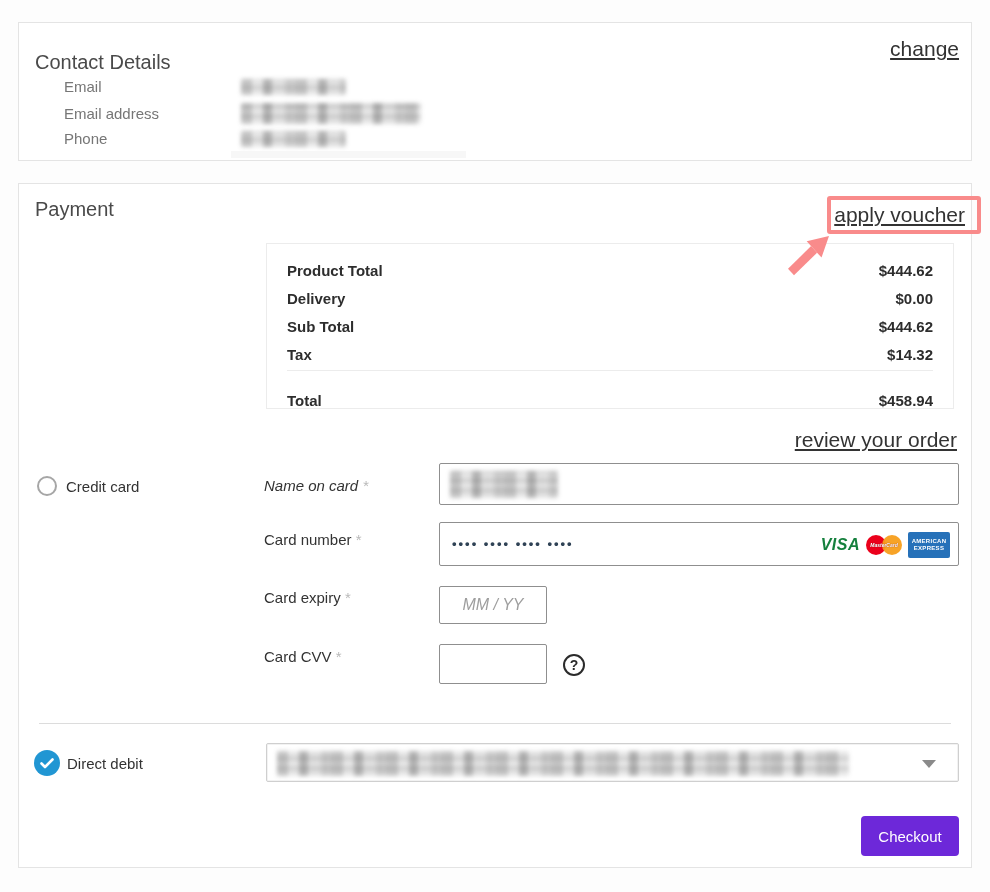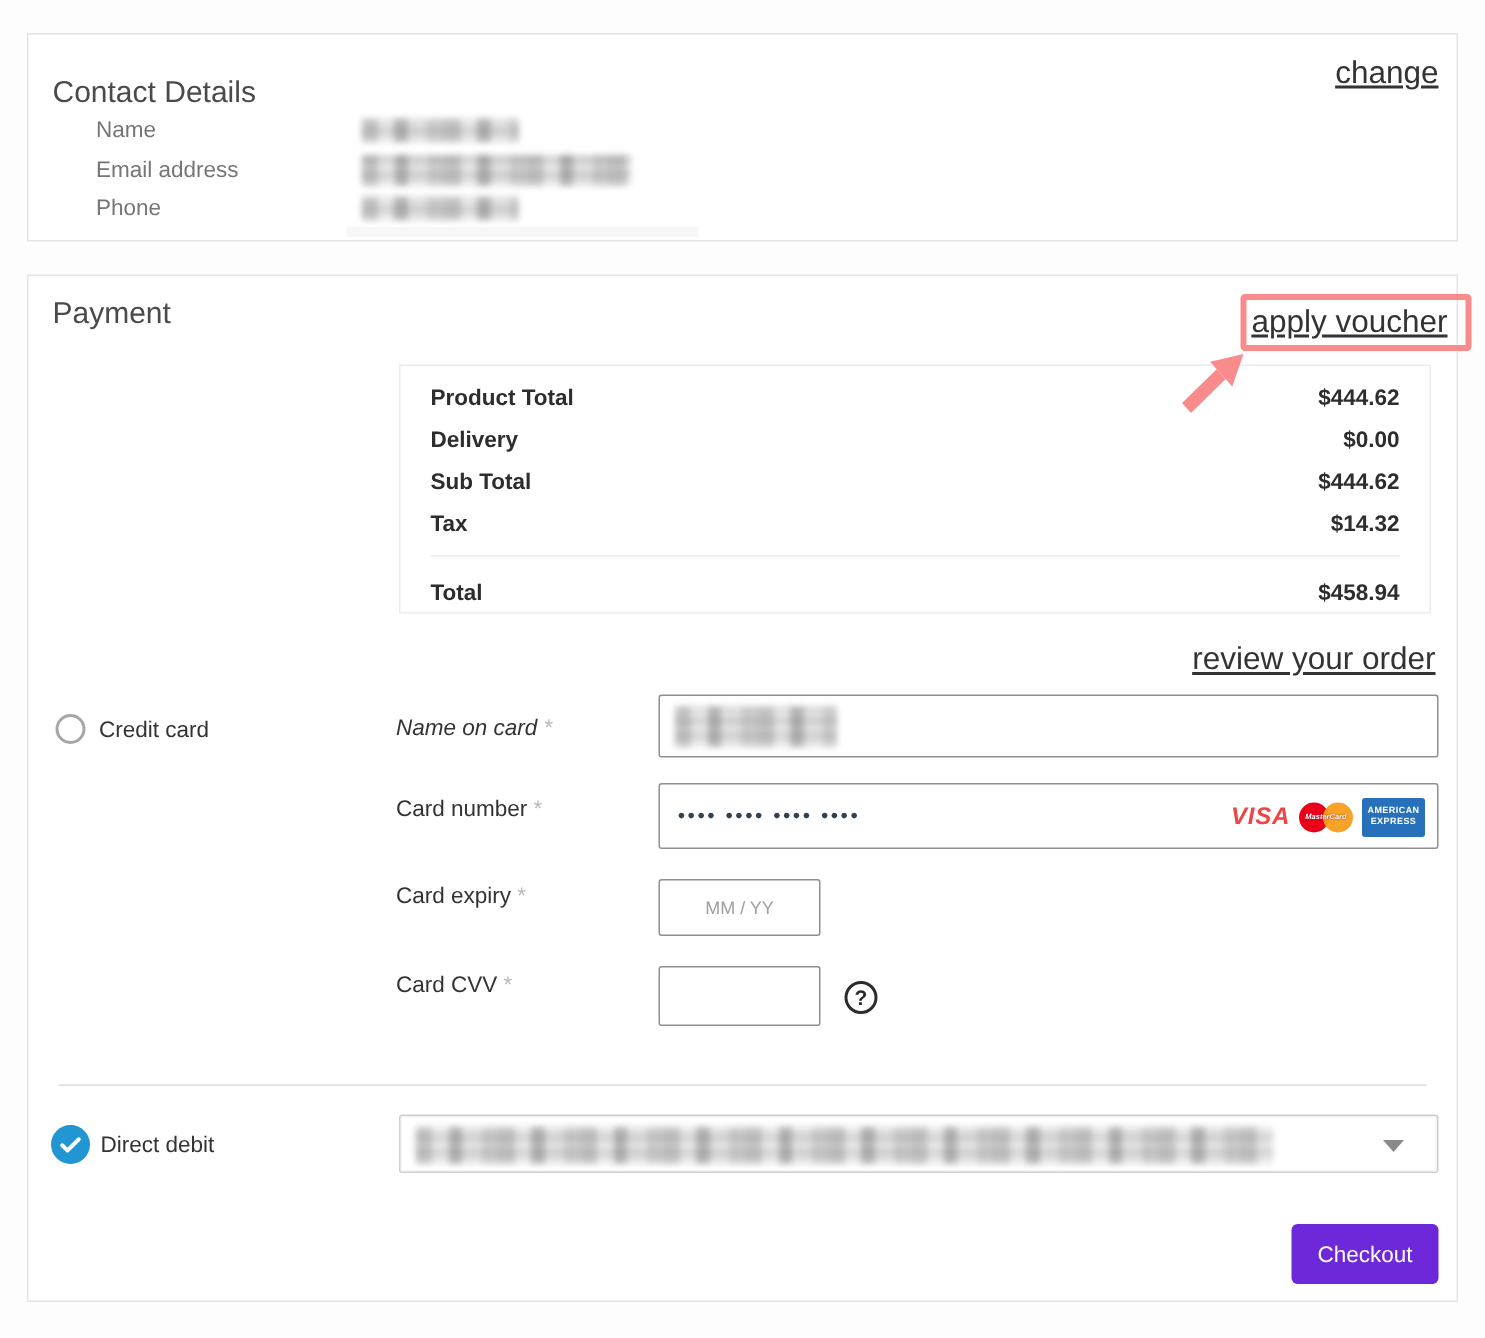--- a/index.html
+++ b/index.html
@@ -25,21 +25,21 @@
     background:
       repeating-linear-gradient(90deg, rgba(40,40,40,.22) 0 11px, rgba(40,40,40,.05) 11px 22px, rgba(40,40,40,.30) 22px 31px, rgba(40,40,40,.08) 31px 44px, rgba(40,40,40,.18) 44px 55px),
       repeating-linear-gradient(0deg, rgba(40,40,40,.06) 0 5px, rgba(40,40,40,.16) 5px 10px);
     filter:blur(2px);border-radius:2px;
   }
   
   .summary{
     position:absolute;left:247px;top:59px;width:688px;height:166px;
     border:1px solid #ececec;box-sizing:border-box;padding:7px 20px 0 20px;
   }
-  .srow{display:flex;justify-content:space-between;align-items:center;height:28px;}
+  .srow{display:flex;justify-content:space-between;align-items:flex-end;height:28px;}
   .srow .slbl,.srow .sval{font-size:15px;font-weight:700;color:#2d2d2d;}
   .total-row{border-top:1px solid #ececec;margin-top:7px;padding-top:10px;}
   
   .radio-off{
     position:absolute;width:20px;height:20px;border:2px solid #a6a6a6;
     border-radius:50%;background:#fff;box-sizing:border-box;
   }
   .radio-on{
     position:absolute;width:26px;height:26px;border-radius:50%;
     background:#2196d3;display:flex;align-items:center;justify-content:center;
@@ -49,25 +49,25 @@
   .input{
     position:absolute;background:#fff;border:1px solid #8f8f8f;
     box-sizing:border-box;border-radius:2px;
   }
   .req{color:#b9b9b9;}
   .card-dots{
     font-size:13px;font-weight:700;letter-spacing:2px;color:#2f4255;
     line-height:42px;padding-left:12px;white-space:nowrap;
   }
   .placeholder-text{
-    font-size:12px;color:#9e9e9e;text-align:center;line-height:36px;
+    font-size:16px;color:#9e9e9e;text-align:center;line-height:36px;font-style:italic;
   }
   
   .brand-icons{position:absolute;right:8px;top:0;height:44px;display:flex;align-items:center;gap:6px;}
-  .visa-txt{font-size:16px;font-weight:800;font-style:italic;color:#ef4444;letter-spacing:.5px;}
+  .visa-txt{font-size:16px;font-weight:800;font-style:italic;color:#15803d;letter-spacing:.5px;}
   .mc{position:relative;width:36px;height:24px;}
   .mc .c1{position:absolute;left:0;top:2px;width:20px;height:20px;border-radius:50%;background:#eb001b;}
   .mc .c2{position:absolute;right:0;top:2px;width:20px;height:20px;border-radius:50%;background:#f79e1b;opacity:.95;}
   .mc .mtxt{
     position:absolute;left:0;right:0;top:9px;text-align:center;
     font-size:5px;font-style:italic;font-weight:700;color:#fff;text-shadow:0 0 1px #7a1010;
   }
   .amex{
     width:42px;height:26px;background:#2671b9;border-radius:2px;
     display:flex;flex-direction:column;align-items:center;justify-content:center;
@@ -104,21 +104,21 @@
   .annot-arrow{position:absolute;left:779px;top:232px;z-index:5;}
 </style>
 </head>
 <body>
 
 <div class="card" id="contact-card">
   <div class="abs section-title" style="left:16px;top:28px;">Contact Details</div>
   <a class="abs link" style="right:12px;top:14px;">change</a>
 
   <div class="contact-row" style="top:55px;">
-    <span class="lbl">Name</span>
+    <span class="lbl">Email</span>
     <span class="blur" style="width:105px;height:16px;"></span>
   </div>
   <div class="contact-row" style="top:80px;">
     <span class="lbl">Email address</span>
     <span class="blur" style="width:180px;height:21px;"></span>
   </div>
   <div class="contact-row" style="top:107px;">
     <span class="lbl">Phone</span>
     <span class="blur" style="width:105px;height:16px;"></span>
   </div>

